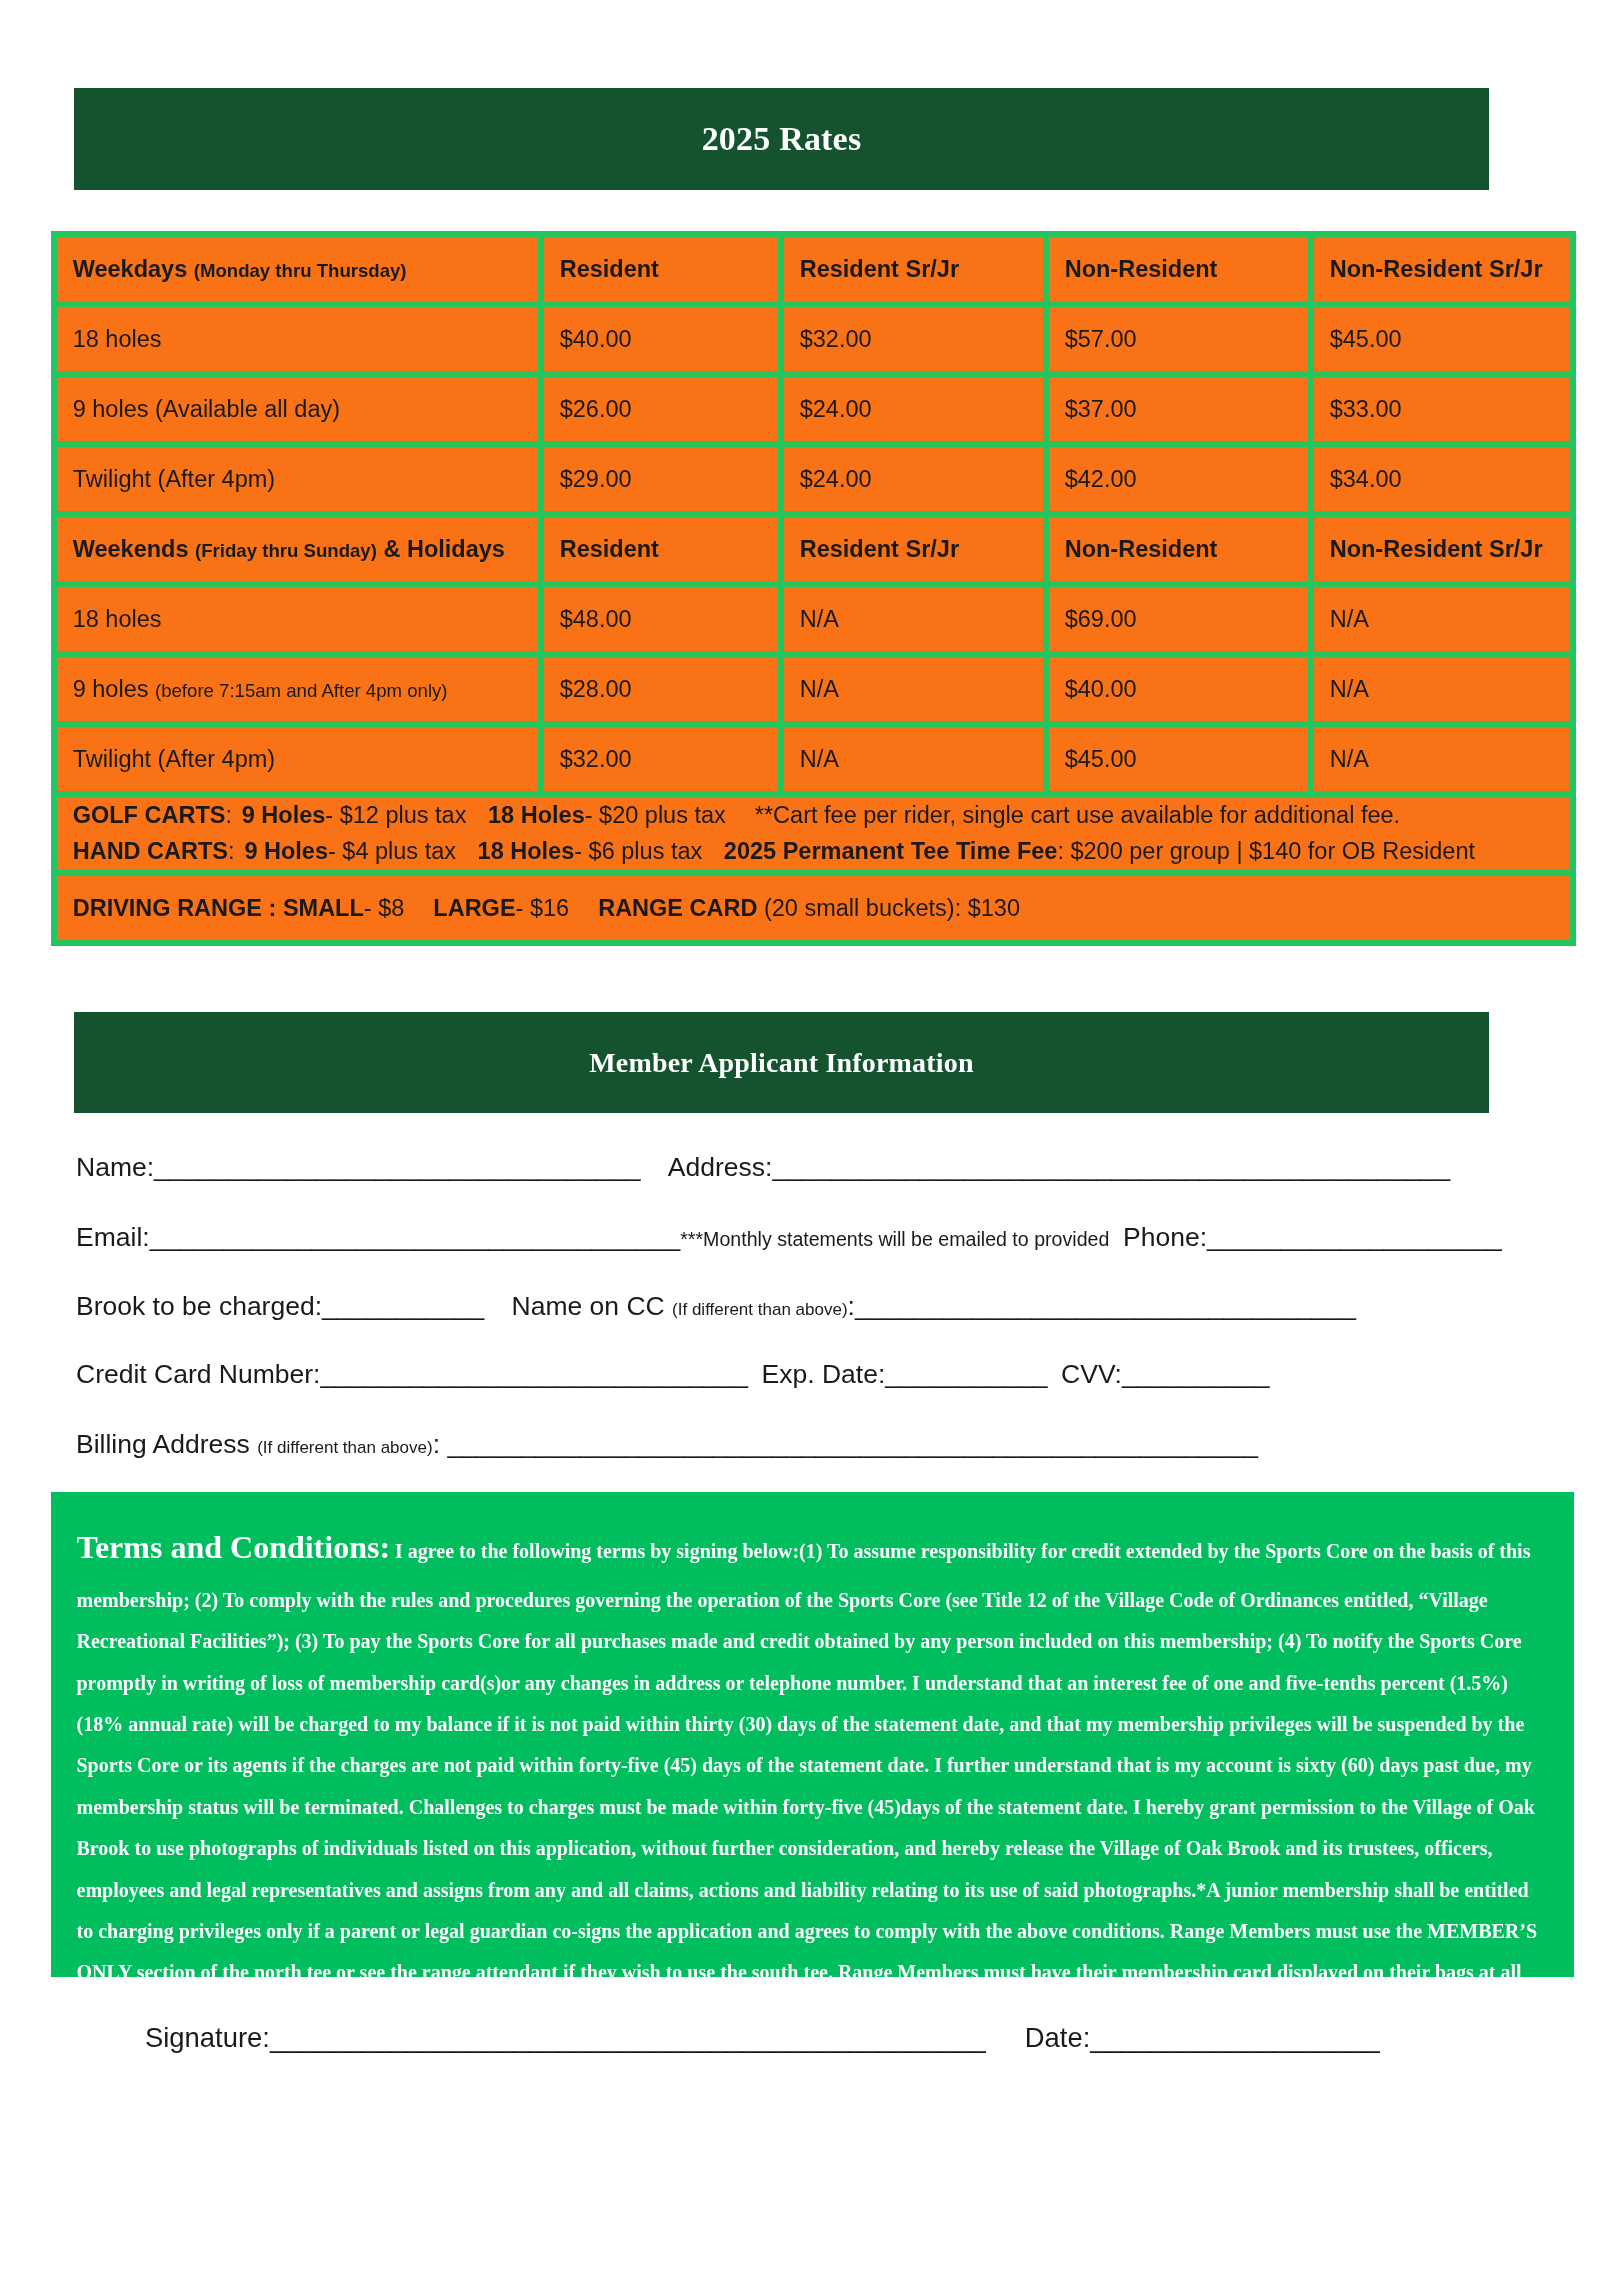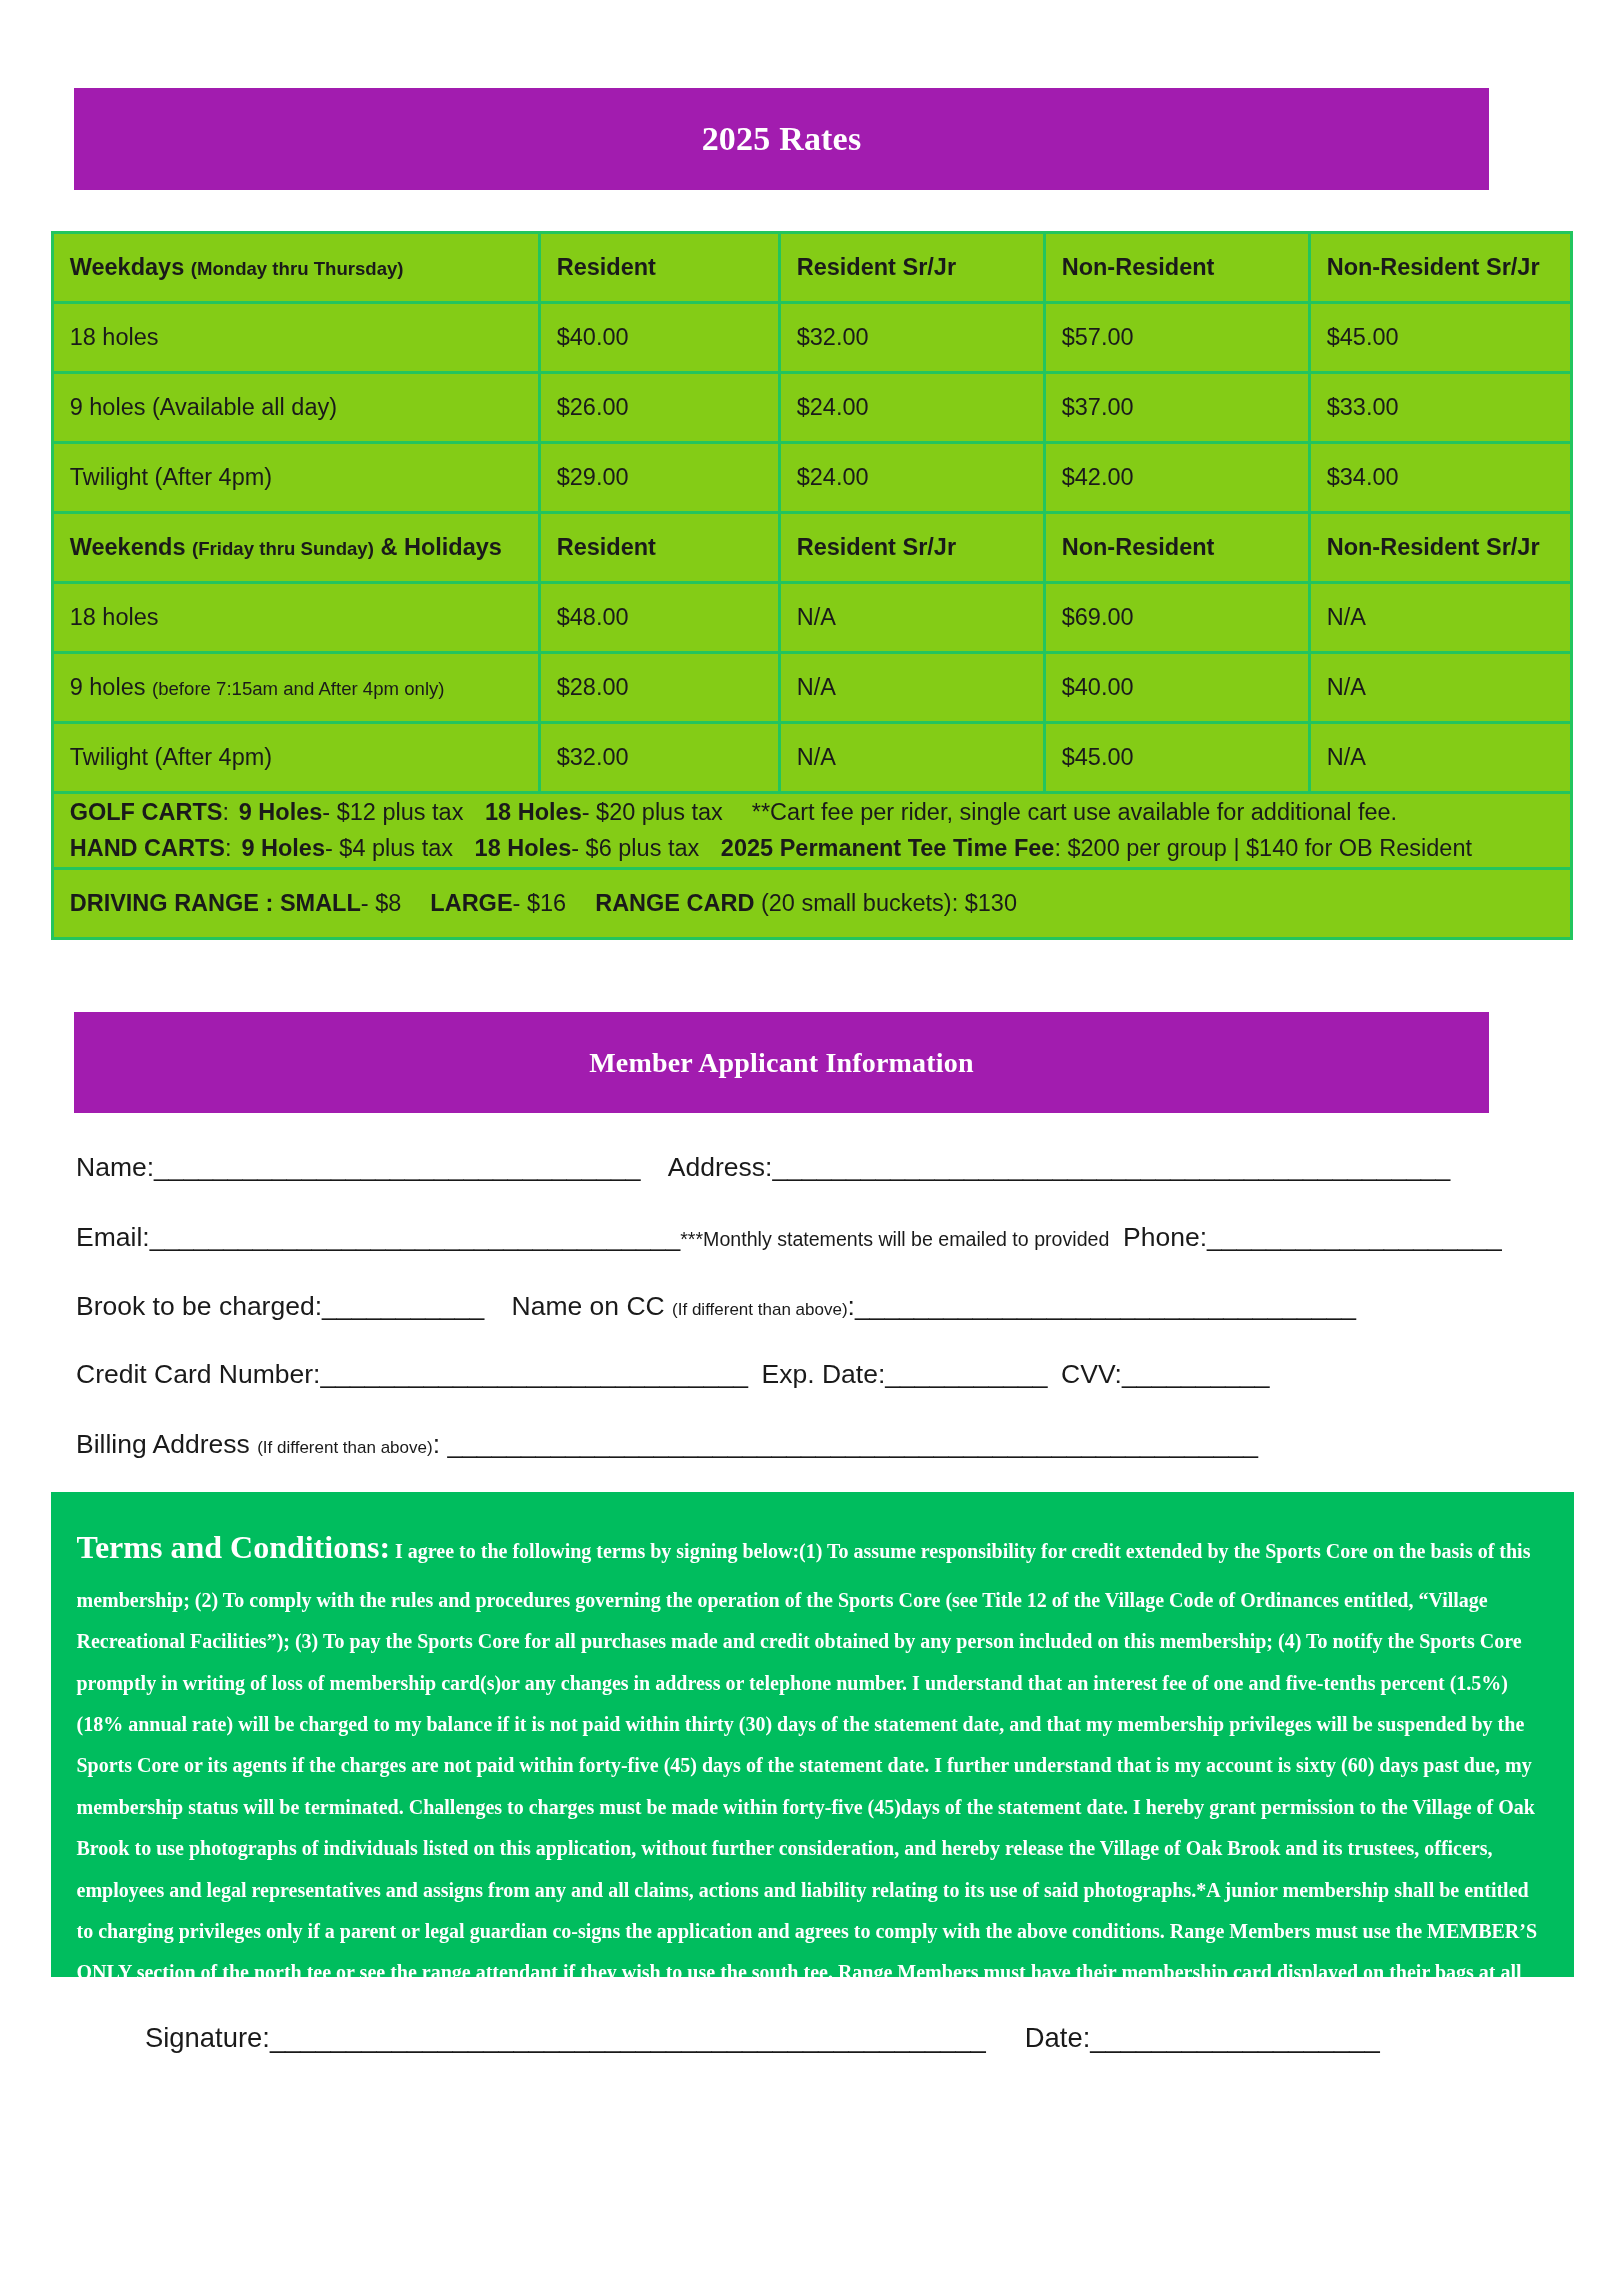--- a/index.html
+++ b/index.html
@@ -18,21 +18,21 @@
     position: absolute;
     top: 0; left: 0;
     width: 1622px;
     height: 2293px;
     overflow: hidden;
   }
 
   
   .banner {
     position: absolute;
-    background: #a21caf;
+    background: #14532d;
     color: #ffffff;
     font-family: "Liberation Serif", serif;
     font-weight: bold;
     display: flex;
     align-items: center;
     justify-content: center;
     letter-spacing: 0.2px;
   }
   #rates-banner {
     left: 74px;
@@ -52,28 +52,28 @@
   
   #rates-table {
     position: absolute;
     left: 51px;
     top: 231px;
     width: 1518px;
     border-collapse: collapse;
     table-layout: fixed;
   }
   #rates-table td {
-    border: 3px solid #22c55e;
+    border: 6px solid #22c55e;
     padding: 0 15.7px;
     font-size: 23.5px;
     color: #1a1a1a;
     vertical-align: middle;
     height: 70px;
     box-sizing: border-box;
-    background: #84cc16;
+    background: #f97316;
   }
   #rates-table tr.section-head td {
     font-weight: bold;
   }
   #rates-table td.c0 { width: 487px; }
   #rates-table td.c1 { width: 240px; }
   #rates-table td.c2 { width: 265px; }
   #rates-table td.c3 { width: 265px; }
   #rates-table td.c4 { width: 262px; }
   .lbl-main { font-weight: bold; font-size: 23.5px; }

